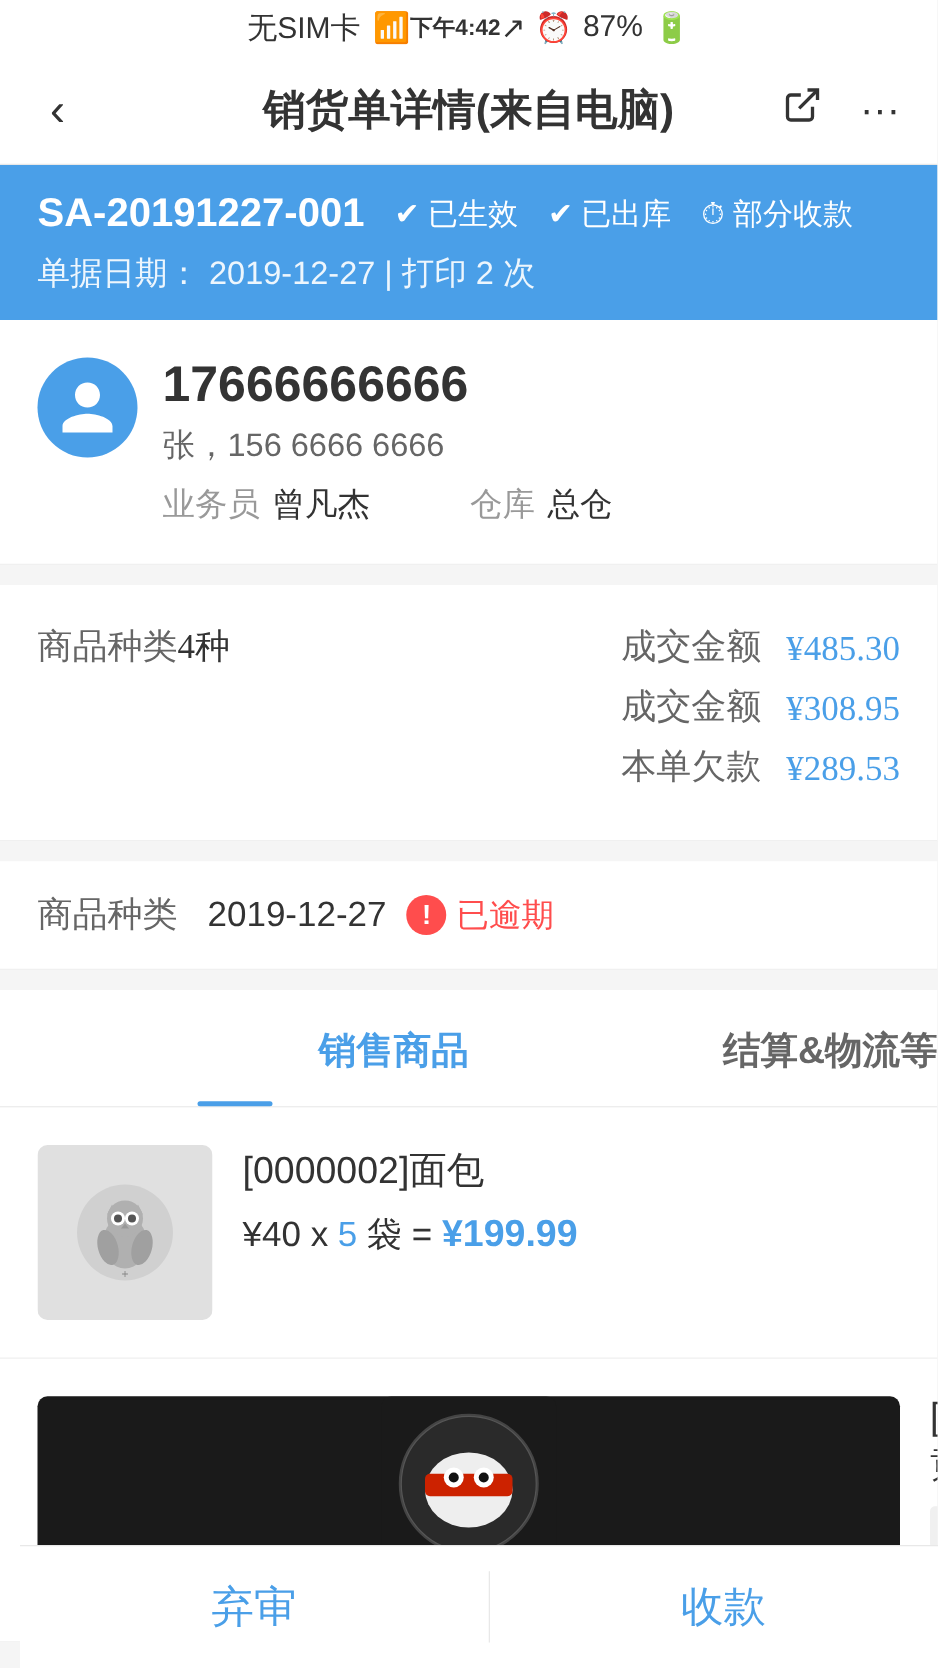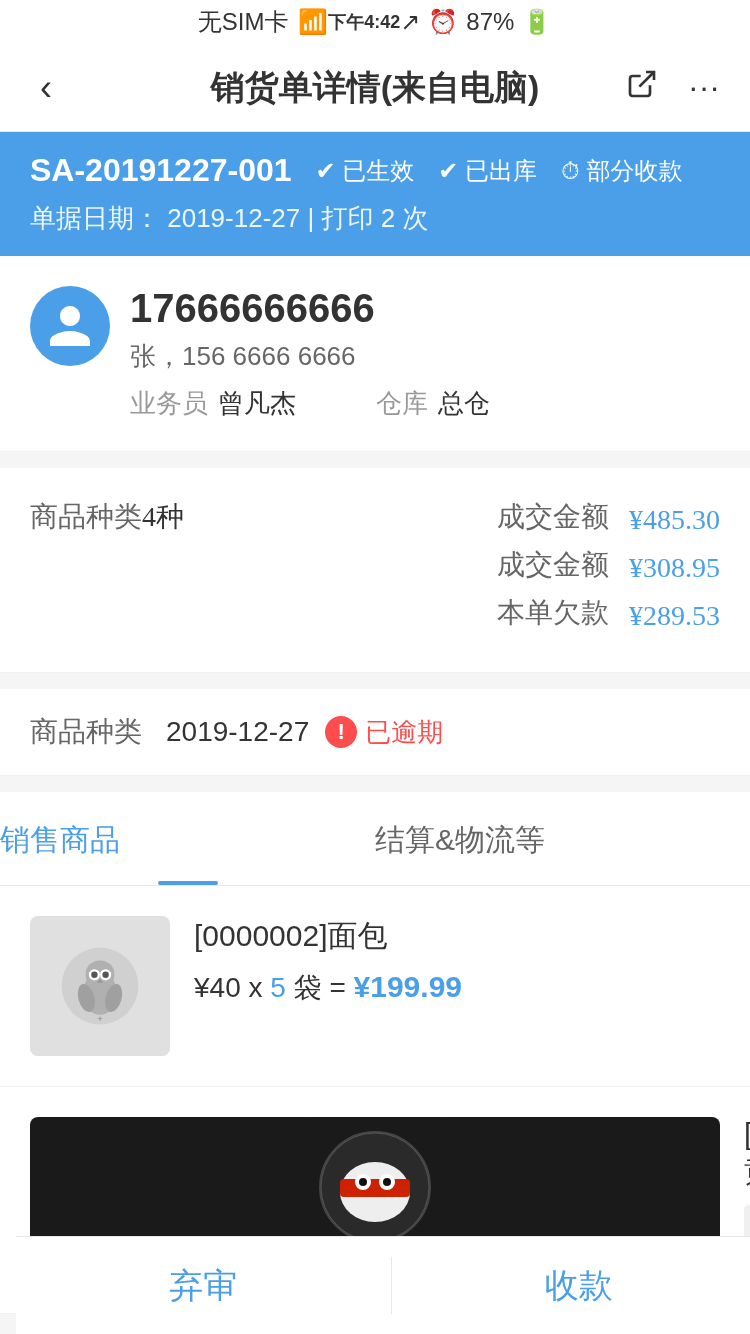--- a/index.html
+++ b/index.html
@@ -192,26 +192,27 @@
     .tabs-section {
       background: #fff;
       margin-top: 16px;
       border-bottom: 1px solid #e8e8e8;
     }
     .tabs {
       display: flex;
     }
     .tab-item {
       flex: 1;
-      text-align: left;
+      text-align: right;
       padding: 28px 0 24px;
       font-size: 30px;
       color: #666;
       cursor: pointer;
       position: relative;
+      font-weight: bold;
     }
     .tab-item.active {
       color: #4A9FE8;
     }
     .tab-item.active::after {
       content: '';
       position: absolute;
       bottom: 0;
       left: 50%;
       transform: translateX(-50%);

